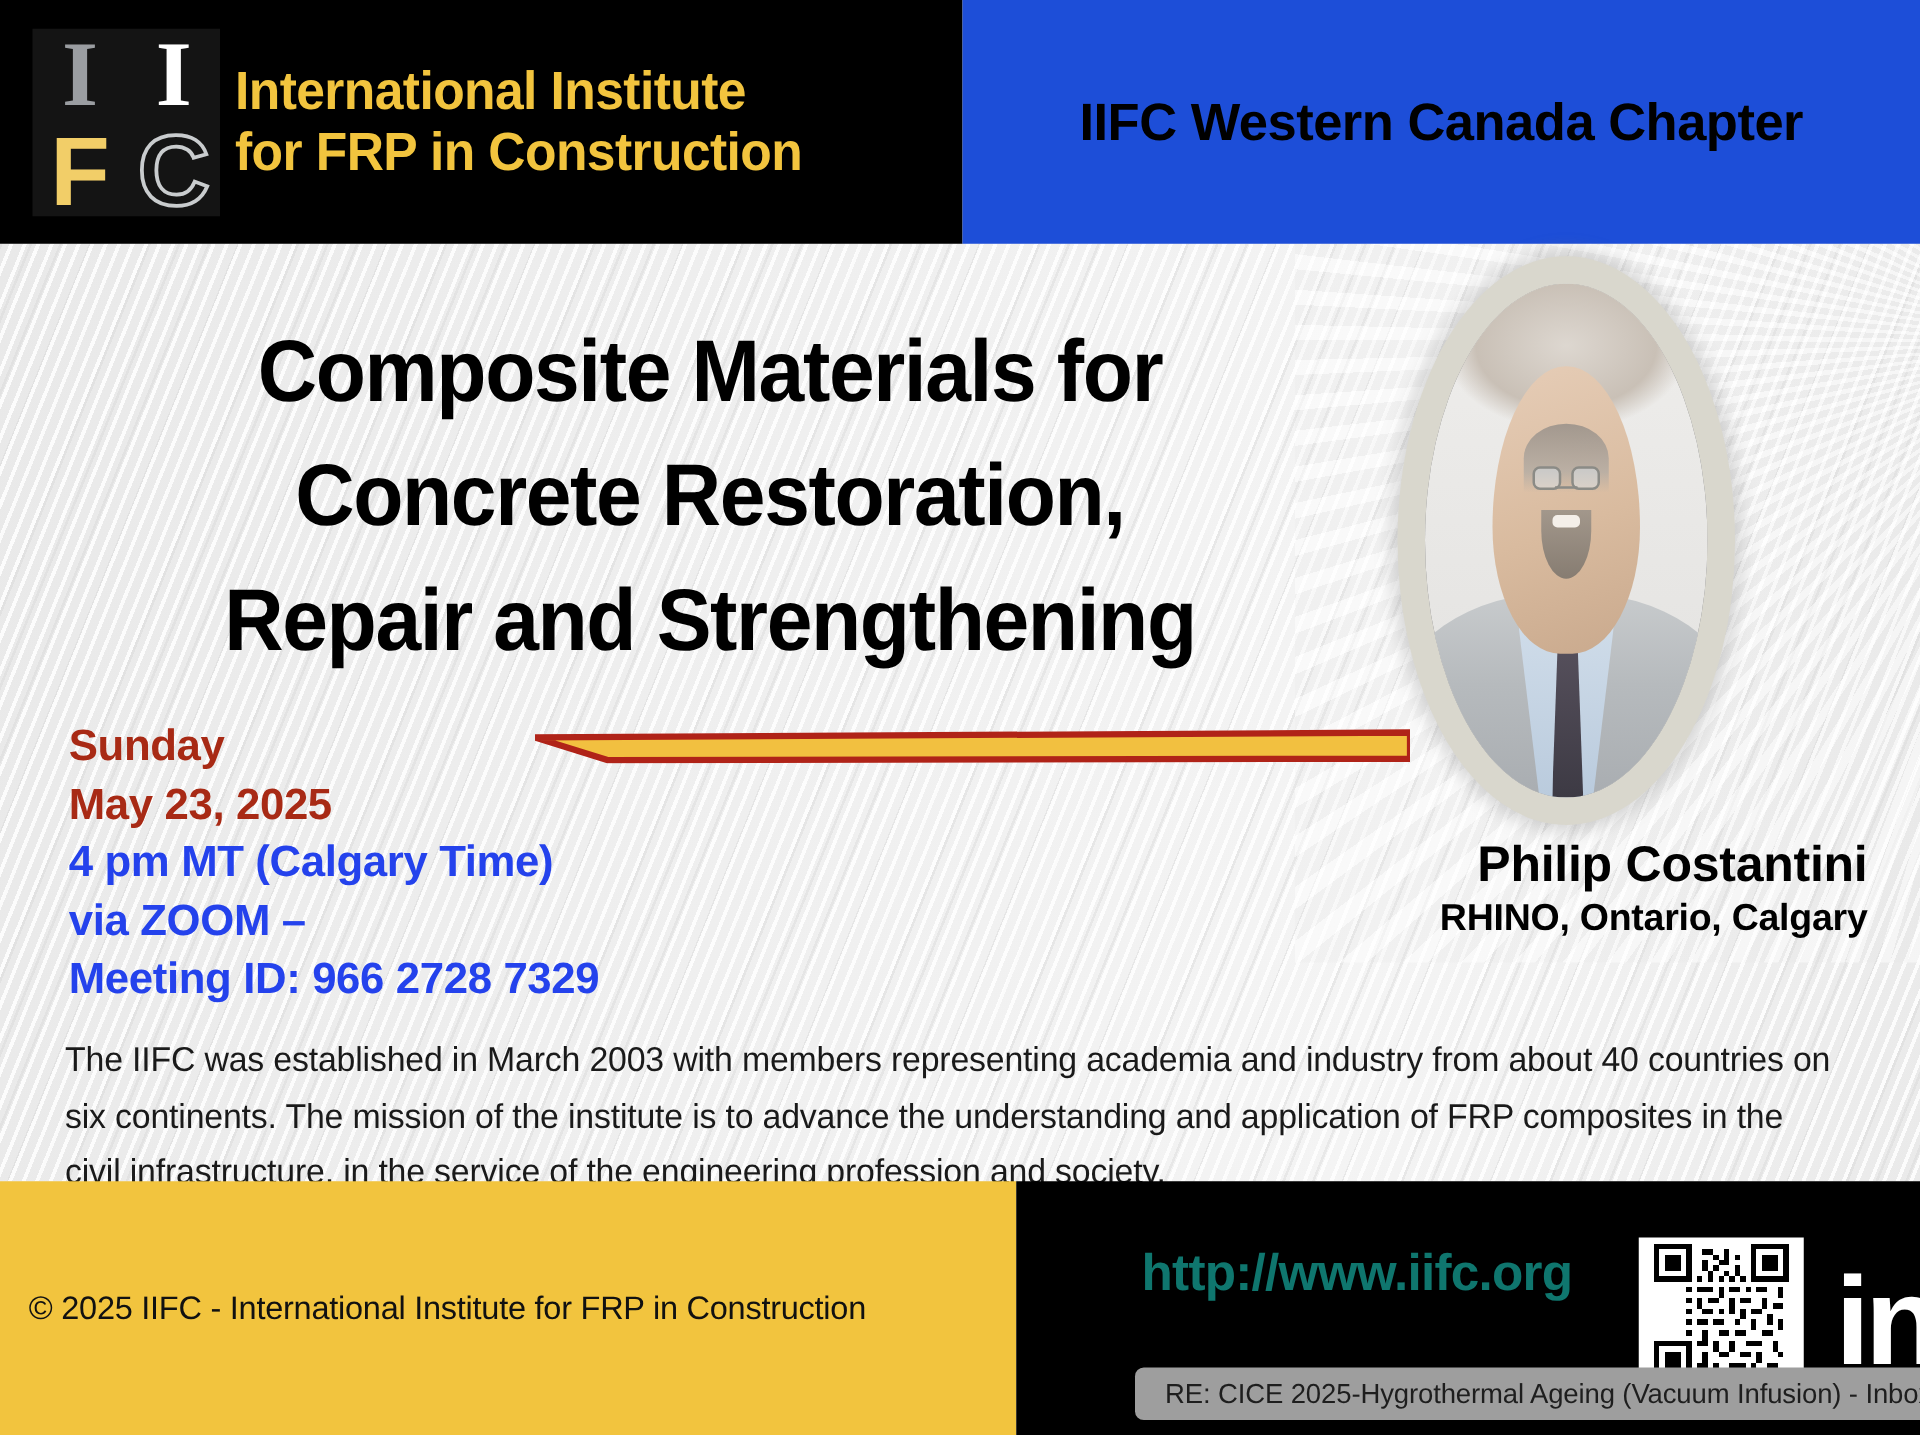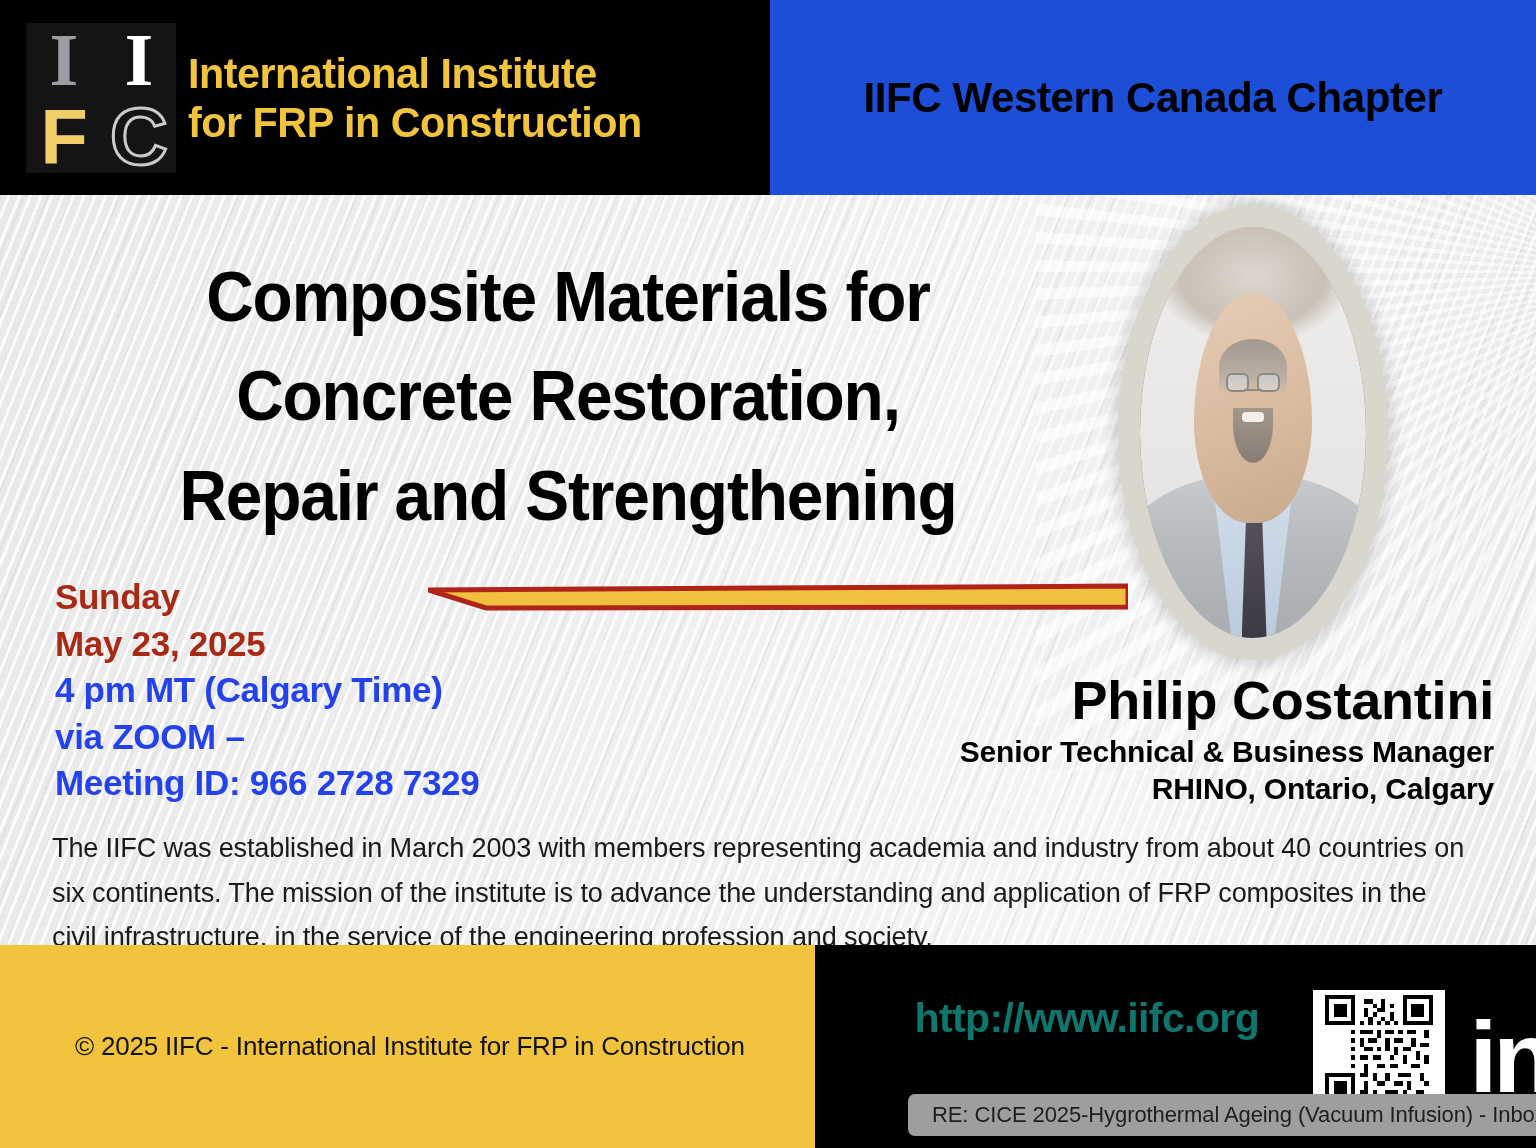--- a/index.html
+++ b/index.html
@@ -227,21 +227,21 @@
   }
 
   
   .speaker {
     position:absolute; right:42px; top:668px;
     text-align:right;
     color:#000;
     font-weight:bold;
     letter-spacing:-0.2px;
   }
-  .speaker-name { font-size:54px; line-height:1.2; white-space:nowrap; }
+  .speaker-name { font-size:40px; line-height:1.2; white-space:nowrap; }
   .speaker-role { font-size:30px; line-height:1.25; white-space:nowrap; }
   .speaker-org  { font-size:30px; line-height:1.25; white-space:nowrap; }
 
   
   .body-text {
     position:absolute; left:52px; top:826px; width:1440px;
     color:#1a1a1a;
     font-size:27.5px;
     line-height:1.62;
     letter-spacing:-0.15px;
@@ -251,21 +251,21 @@
 
   
   .footer {
     position:absolute; left:0; bottom:0; width:1536px; height:203px;
     display:flex;
   }
   .footer-left {
     width:855px; height:100%;
     background:#f2c43e;
     display:flex; align-items:center;
-    padding-left:75px;
+    padding-left:23px;
   }
   .footer-right {
     width:761px; height:100%;
     background:#000000;
     position:relative;
     display:flex; align-items:center;
   }
   .copyright {
     color:#111;
     font-size:26px;
@@ -378,21 +378,20 @@
           <div class="bridge"></div>
           <div class="beard"></div>
           <div class="mouth"></div>
         </div>
       </div>
     </div>
   </div>
 
   <div class="speaker">
     <div class="speaker-name">Philip Costantini</div>
-    <div class="speaker-role">Senior Technical &amp; Business Manager</div>
     <div class="speaker-org">RHINO, Ontario, Calgary</div>
   </div>
 
   <div class="body-text">The IIFC was established in March 2003 with members representing academia and industry from about 40 countries on six continents. The mission of the institute is to advance the understanding and application of FRP composites in the civil infrastructure, in the service of the engineering profession and society.</div>
 
   <div class="footer">
 
     <div class="footer-left">
       <div class="copyright">© 2025 IIFC - International Institute for FRP in Construction</div>
     </div>

